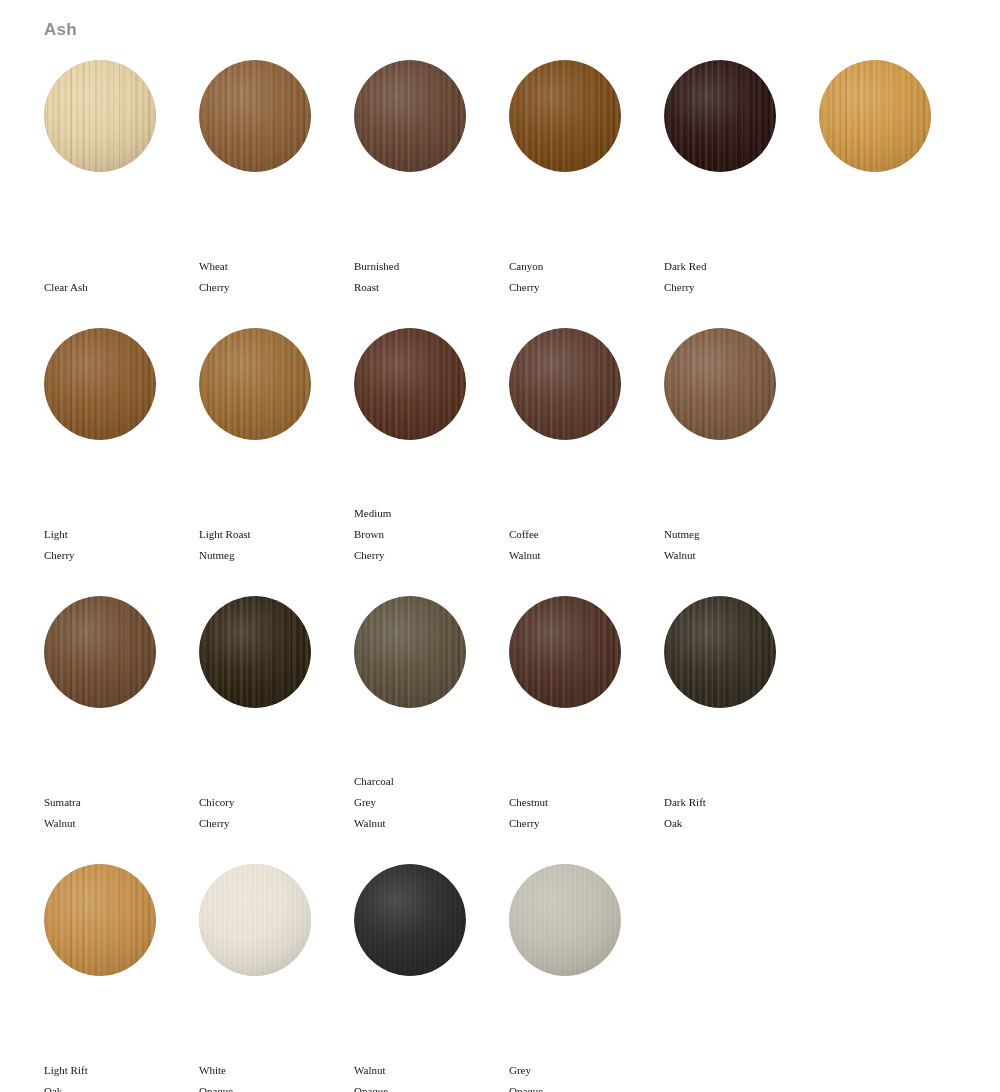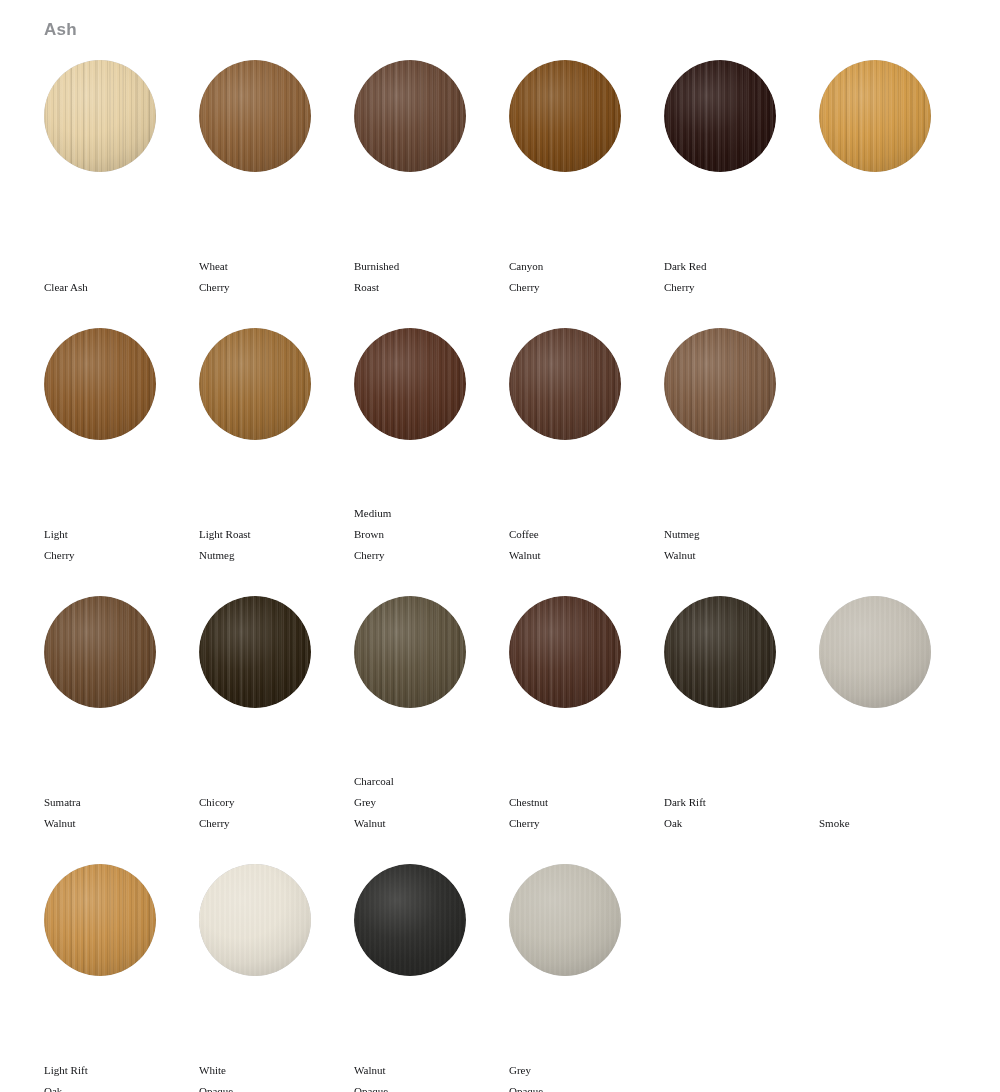--- a/index.html
+++ b/index.html
@@ -324,30 +324,20 @@
           <div class="chip-wrap">
             <div class="chip">
               <div class="base" style="background: rgb(51, 43, 31);"></div>
               <div class="grain"></div>
               <div class="shade"></div>
             </div>
           </div>
           <div class="chip-label">Dark Rift
 Oak</div>
         </div>
-        <div class="swatch-cell">
-          <div class="chip-wrap">
-            <div class="chip opaque">
-              <div class="base" style="background: rgb(197, 192, 181);"></div>
-              <div class="grain"></div>
-              <div class="shade"></div>
-            </div>
-          </div>
-          <div class="chip-label">Smoke</div>
-        </div>
       </div>
       <div class="swatch-row">
         <div class="swatch-cell">
           <div class="chip-wrap">
             <div class="chip">
               <div class="base" style="background: rgb(198, 143, 71);"></div>
               <div class="grain"></div>
               <div class="shade"></div>
             </div>
           </div>

